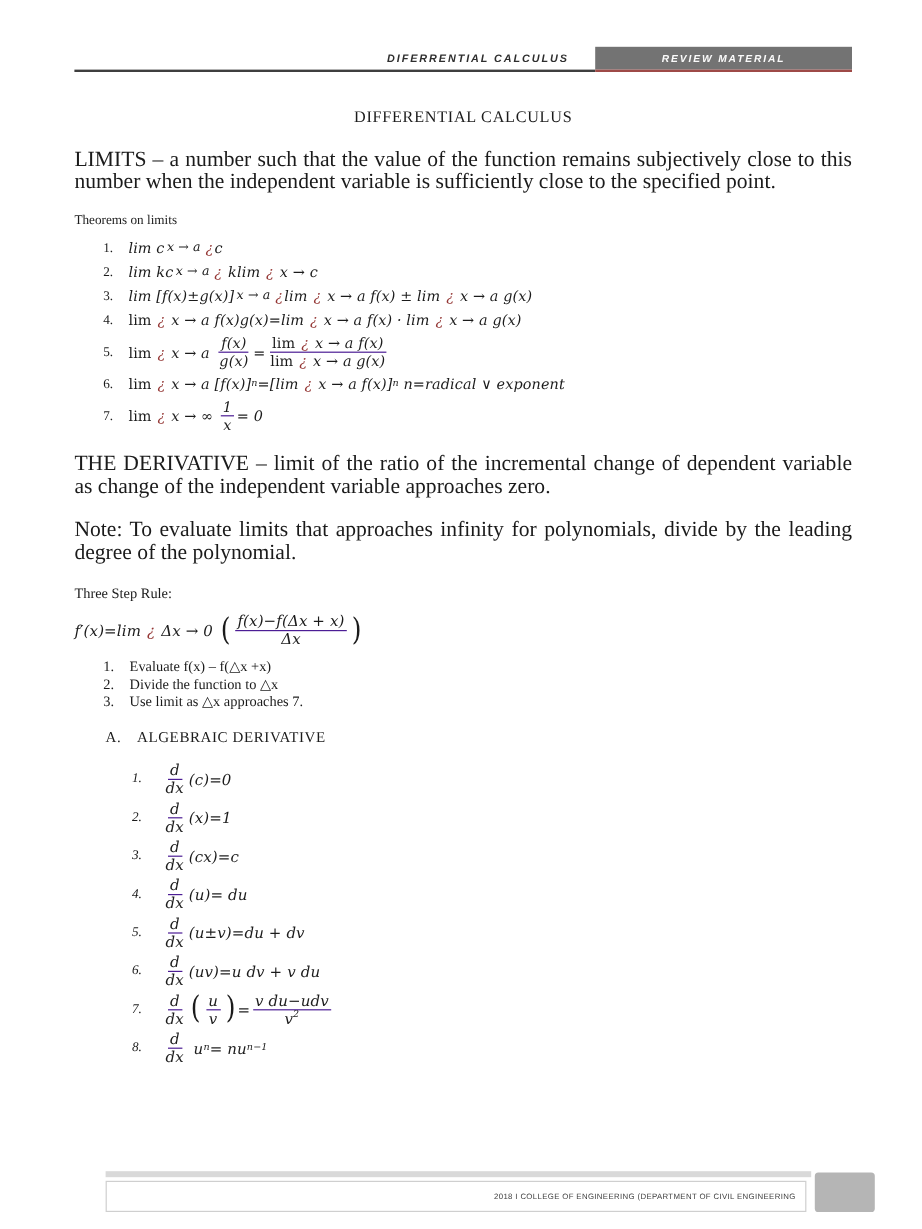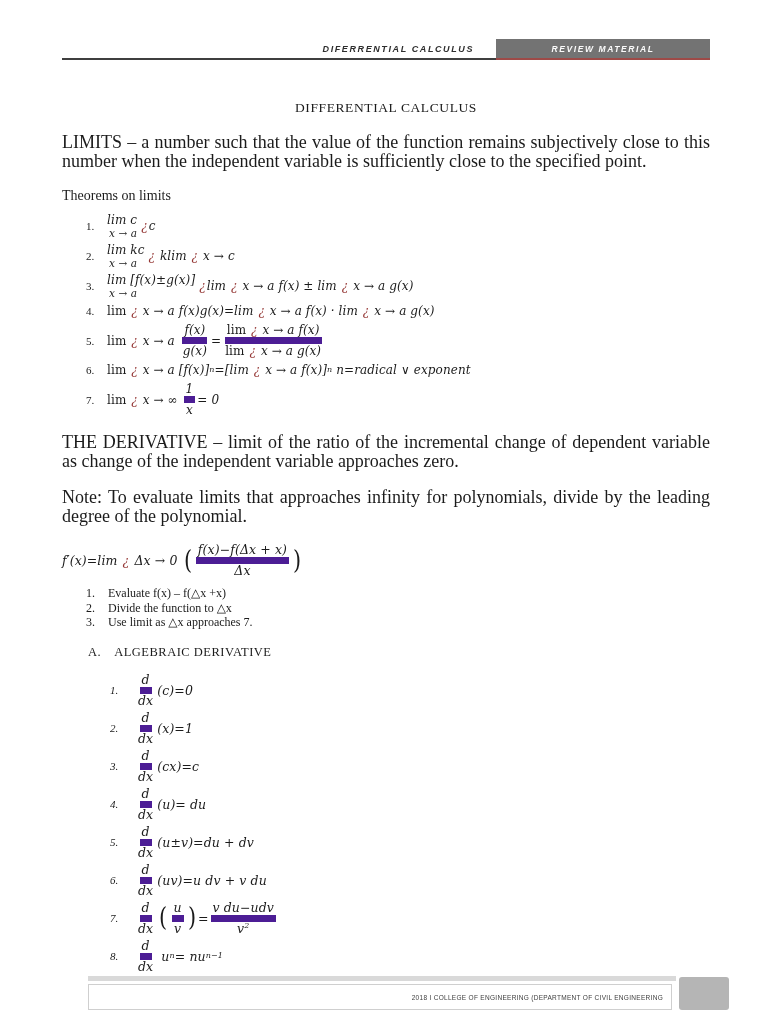--- a/index.html
+++ b/index.html
@@ -18,42 +18,42 @@
   .header-badge {
     width:214px; align-self:stretch; background:#737373; color:#fbfbfb;
     font-family:"Liberation Sans", sans-serif; font-style:italic; font-weight:bold;
     font-size:8.5px; letter-spacing:1.6px; display:flex; align-items:center; justify-content:center;
   }
   .header-lines { display:flex; height:2px; }
   .line-dark { flex:1; background:#3f3f3f; }
   .line-red  { width:214px; background:#9e4a47; }
 
   
-  .title { margin-top:40px; text-align:center; font-size:13.5px; letter-spacing:0.6px; }
+  .title { margin-top:30px; text-align:center; font-size:13.5px; letter-spacing:0.6px; }
   .para  { font-size:18px; line-height:18.5px; text-align:justify; }
   .p-limits { margin-top:17px; }
   .p-note, .p-deriv { margin-top:16px; }
-  .sub-heading { margin-top:13px; font-size:14px; }
+  .sub-heading { margin-top:13px; font-size:11px; }
   .three-step-heading { margin-top:16px; font-size:12px; }
   .diff-heading { margin-top:19px; font-size:12.5px; letter-spacing:0.5px; }
   .section-a { margin-top:15px; padding-left:26px; display:flex; font-size:12.5px; letter-spacing:0.5px; }
   .section-a .lbl { margin-right:13px; }
 
   
   .math { display:inline-flex; align-items:center; font-family:"DejaVu Serif", serif;
           font-size:12px; letter-spacing:0.1px; }
   .math span { white-space:pre; }
   .run-m { font-style:italic; }
   .run-n { font-style:normal; }
   .run-r { font-style:italic; color:#943634; padding:0 1px; }
   .run-p { font-style:italic; font-size:8px; vertical-align:super; line-height:0; }
   .frac { display:inline-flex; flex-direction:column; align-items:center; margin:0 2px; vertical-align:middle; }
-  .frac .num { display:block; text-align:center; line-height:14px; border-bottom:7px solid #4c1d95; padding:0 2px; white-space:pre; }
+  .frac .num { display:block; text-align:center; line-height:14px; border-bottom:1px solid #4c1d95; padding:0 2px; white-space:pre; }
   .frac .den { display:block; text-align:center; line-height:14px; padding:0 2px; white-space:pre; }
-  .limstack { display:inline-flex; flex-direction:column; align-items:flex-start; margin-right:3px; font-style:italic; }
+  .limstack { display:inline-flex; flex-direction:row; align-items:flex-start; margin-right:3px; font-style:italic; }
   .limstack .top { line-height:14px; }
   .limstack .bot { line-height:12px; font-size:10.5px; padding-left:2px; }
   .bigp { font-style:normal; font-size:26px; line-height:0.9; padding:0 1px; transform:scaleX(0.8); }
 
   
   .theorems { margin-top:9px; padding-left:24px; }
   .thm-row { display:flex; align-items:center; margin-bottom:4px; min-height:16px; }
   .thm-num { width:21px; flex-shrink:0; font-size:11px; }
   .steps { margin-top:8px; padding-left:24px; }
   .step-row { display:flex; font-size:12px; line-height:14.5px; }
@@ -170,20 +170,21 @@
             <span class="frac"><span class="num"><span class="run-m">1</span></span><span class="den"><span class="run-m">x</span></span></span>
             <span class="run-m">= 0</span>
           </span>
       </div>
     </div>
 
     <p class="para p-deriv">THE DERIVATIVE – limit of the ratio of the incremental change of dependent variable as change of the independent variable approaches zero.</p>
 
     <p class="para p-note">Note: To evaluate limits that approaches infinity for polynomials, divide by the leading degree of the polynomial.</p>
 
+    <div class="three-step-heading">Three Step Rule:</div>
 
     <div class="threestep-formula">
       <span class="math">
           <span class="run-m">f′(x)=lim </span>
           <span class="run-r">¿</span>
           <span class="run-m"> Δx → 0 </span>
           <span class="bigp">(</span>
           <span class="frac"><span class="num"><span class="run-m">f(x)−f(Δx + x)</span></span><span class="den"><span class="run-m">Δx</span></span></span>
           <span class="bigp">)</span>
         </span>

